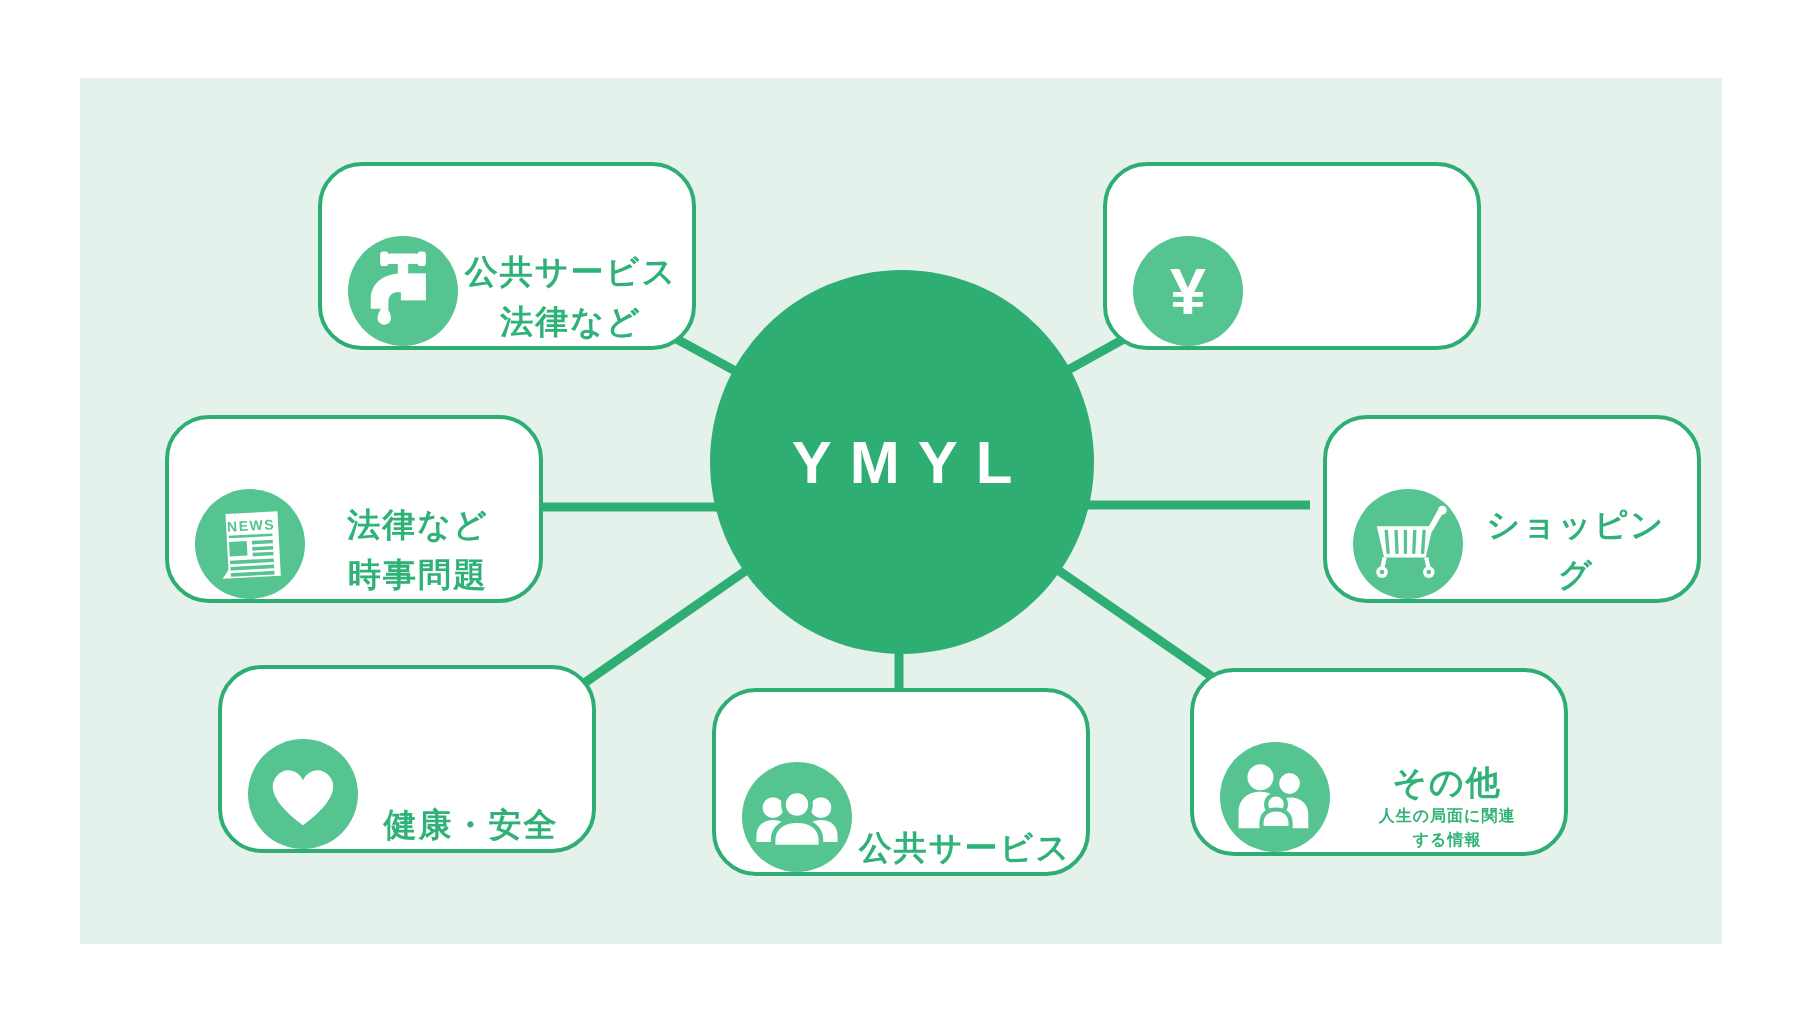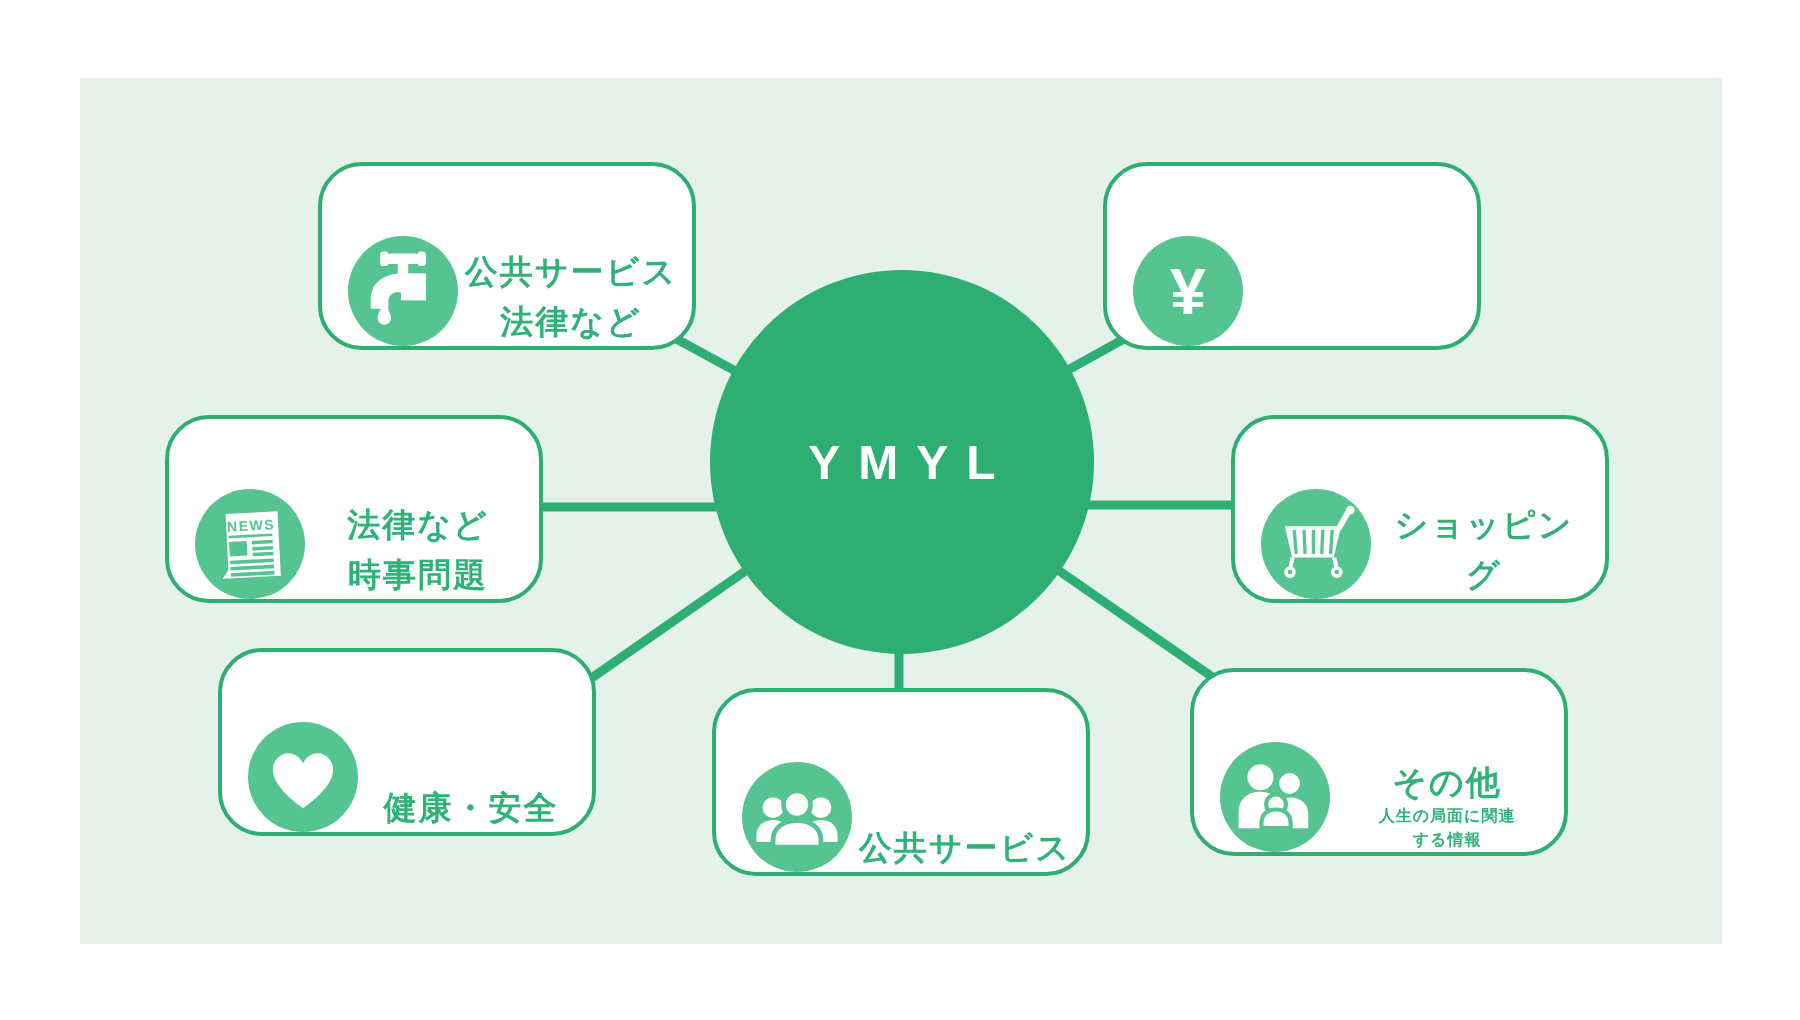--- a/index.html
+++ b/index.html
@@ -13,32 +13,32 @@
     background:var(--panel-bg,#E4F2EB);
   }
   .connectors{position:absolute;left:0;top:0;width:1800px;height:1020px;}
   .connectors line{stroke:var(--primary,#2FAE73);stroke-width:9;}
   .center-circle{
     position:absolute;left:710px;top:270px;width:384px;height:384px;
     border-radius:50%;background:var(--primary,#2FAE73);
     display:flex;align-items:center;justify-content:center;
   }
   .center-label{
-    color:#fff;font-size:48px;font-weight:800;letter-spacing:18px;padding-left:18px;
+    color:#fff;font-size:60px;font-weight:800;letter-spacing:18px;padding-left:18px;
   }
   .card{
     position:absolute;width:378px;height:188px;box-sizing:border-box;
     background:var(--card-bg,#fff);border:4px solid var(--card-border,#2FAE73);
     border-radius:44px;display:flex;align-items:flex-end;padding-left:26px;
   }
   .card-1{left:318px;top:162px;}
   .card-2{left:1103px;top:162px;}
   .card-3{left:165px;top:415px;}
-  .card-4{left:1231px;top:415px;}
-  .card-5{left:218px;top:648px;}
+  .card-4{left:1323px;top:415px;}
+  .card-5{left:218px;top:665px;}
   .card-6{left:712px;top:688px;}
   .card-7{left:1190px;top:668px;gap:8px;}
   .icon-circle{
     flex:0 0 auto;width:110px;height:110px;border-radius:50%;
     background:var(--icon-circle,#56C491);
     display:flex;align-items:center;justify-content:center;
   }
   .label{
     flex:1;text-align:center;color:var(--text-green,#2FB277);
     font-weight:800;font-size:33px;line-height:1.5;letter-spacing:2px;

